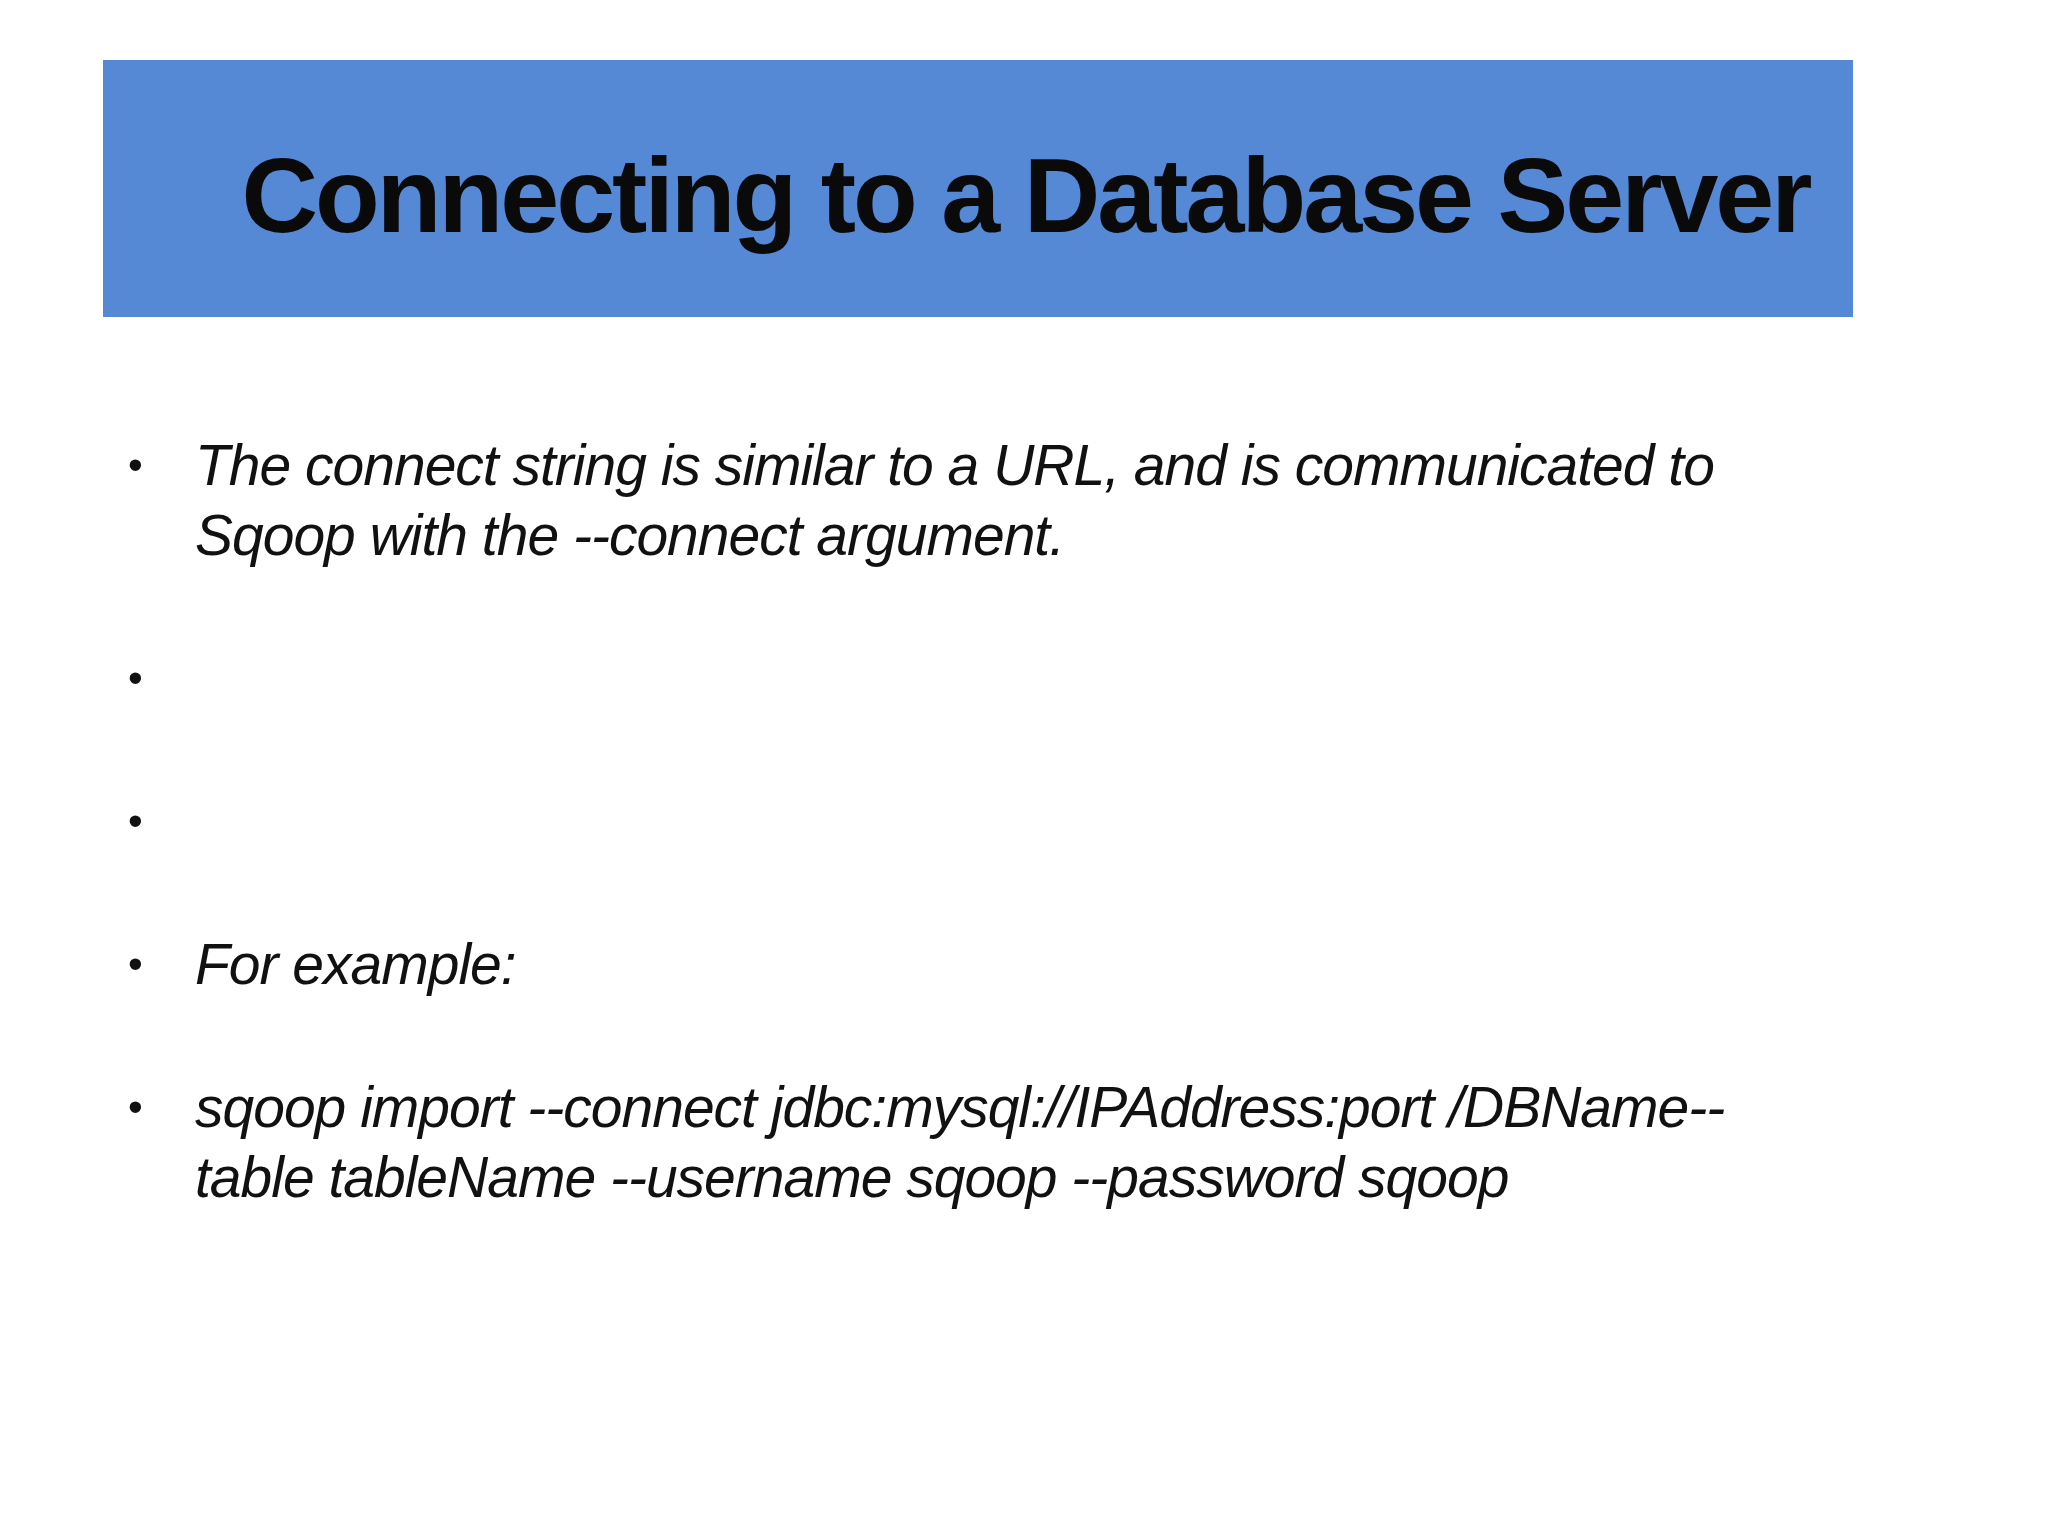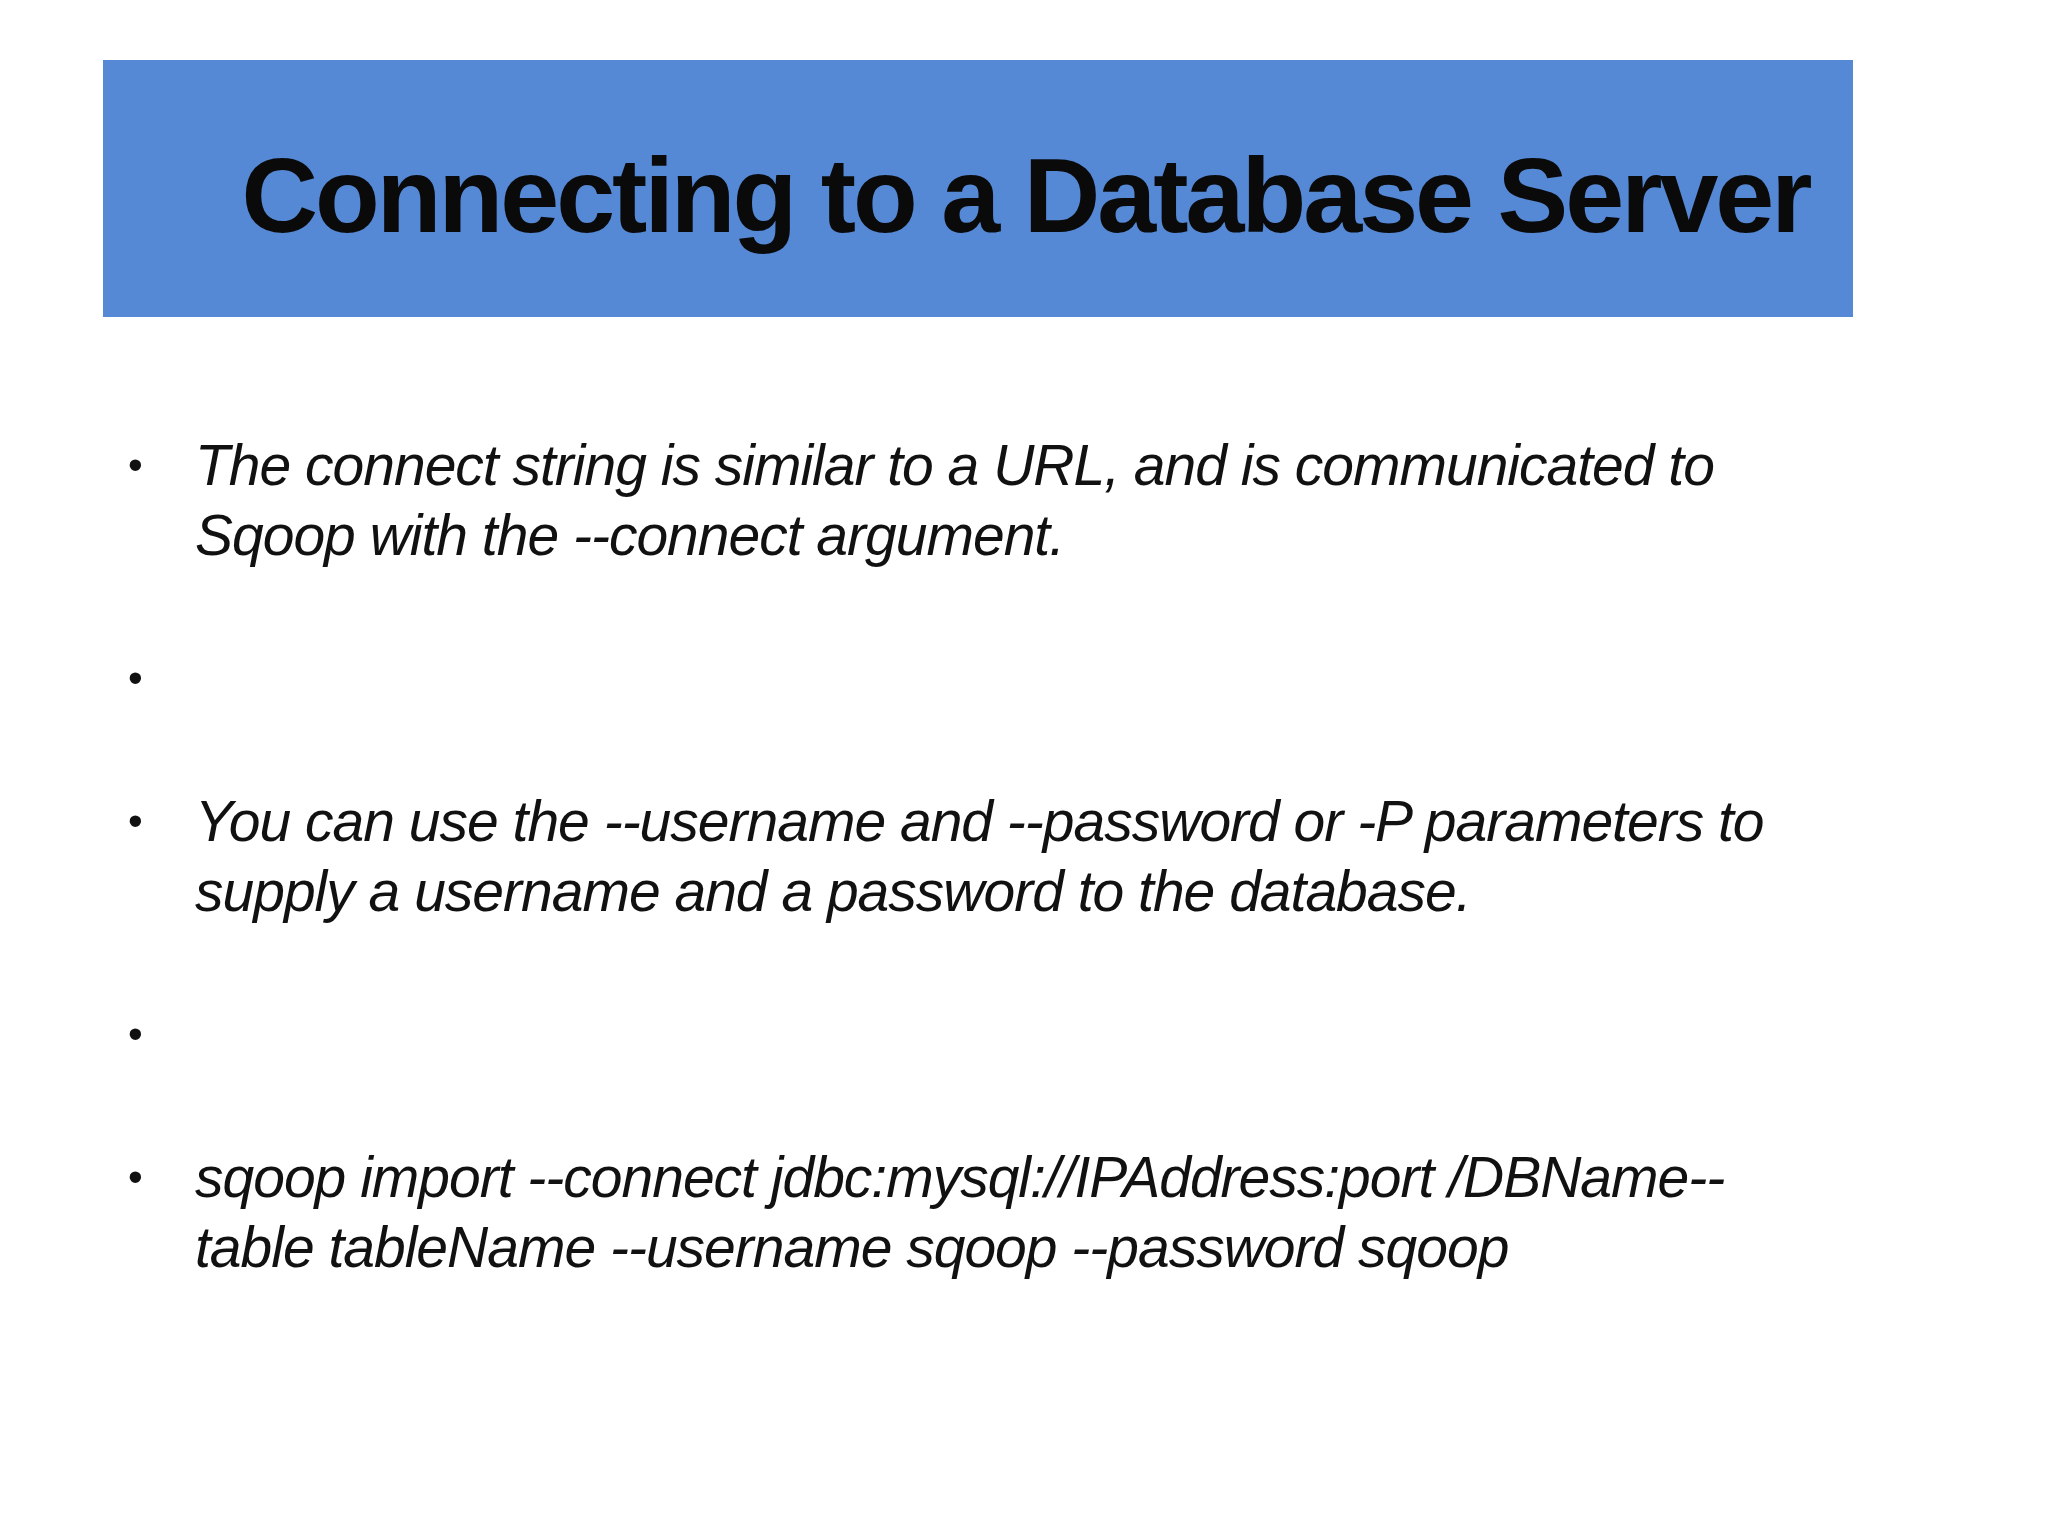--- a/index.html
+++ b/index.html
@@ -76,26 +76,25 @@
       <span class="bullet-text">The connect string is similar to a URL, and is communicated to
 Sqoop with the --connect argument.</span>
     </div>
 
     <div class="bullet-item">
       <span class="bullet-marker">•</span>
     </div>
 
     <div class="bullet-item">
       <span class="bullet-marker">•</span>
-      <span class="bullet-text">You can use the --username and --password or -P parameters to
-supply a username and a password to the database.</span>
     </div>
 
     <div class="bullet-item">
       <span class="bullet-marker">•</span>
+      <span class="bullet-text">For example:</span>
     </div>
 
     <div class="bullet-item">
       <span class="bullet-marker">•</span>
       <span class="bullet-text">sqoop import --connect jdbc:mysql://IPAddress:port /DBName--
 table tableName --username sqoop --password sqoop</span>
     </div>
 
   </div>
 

